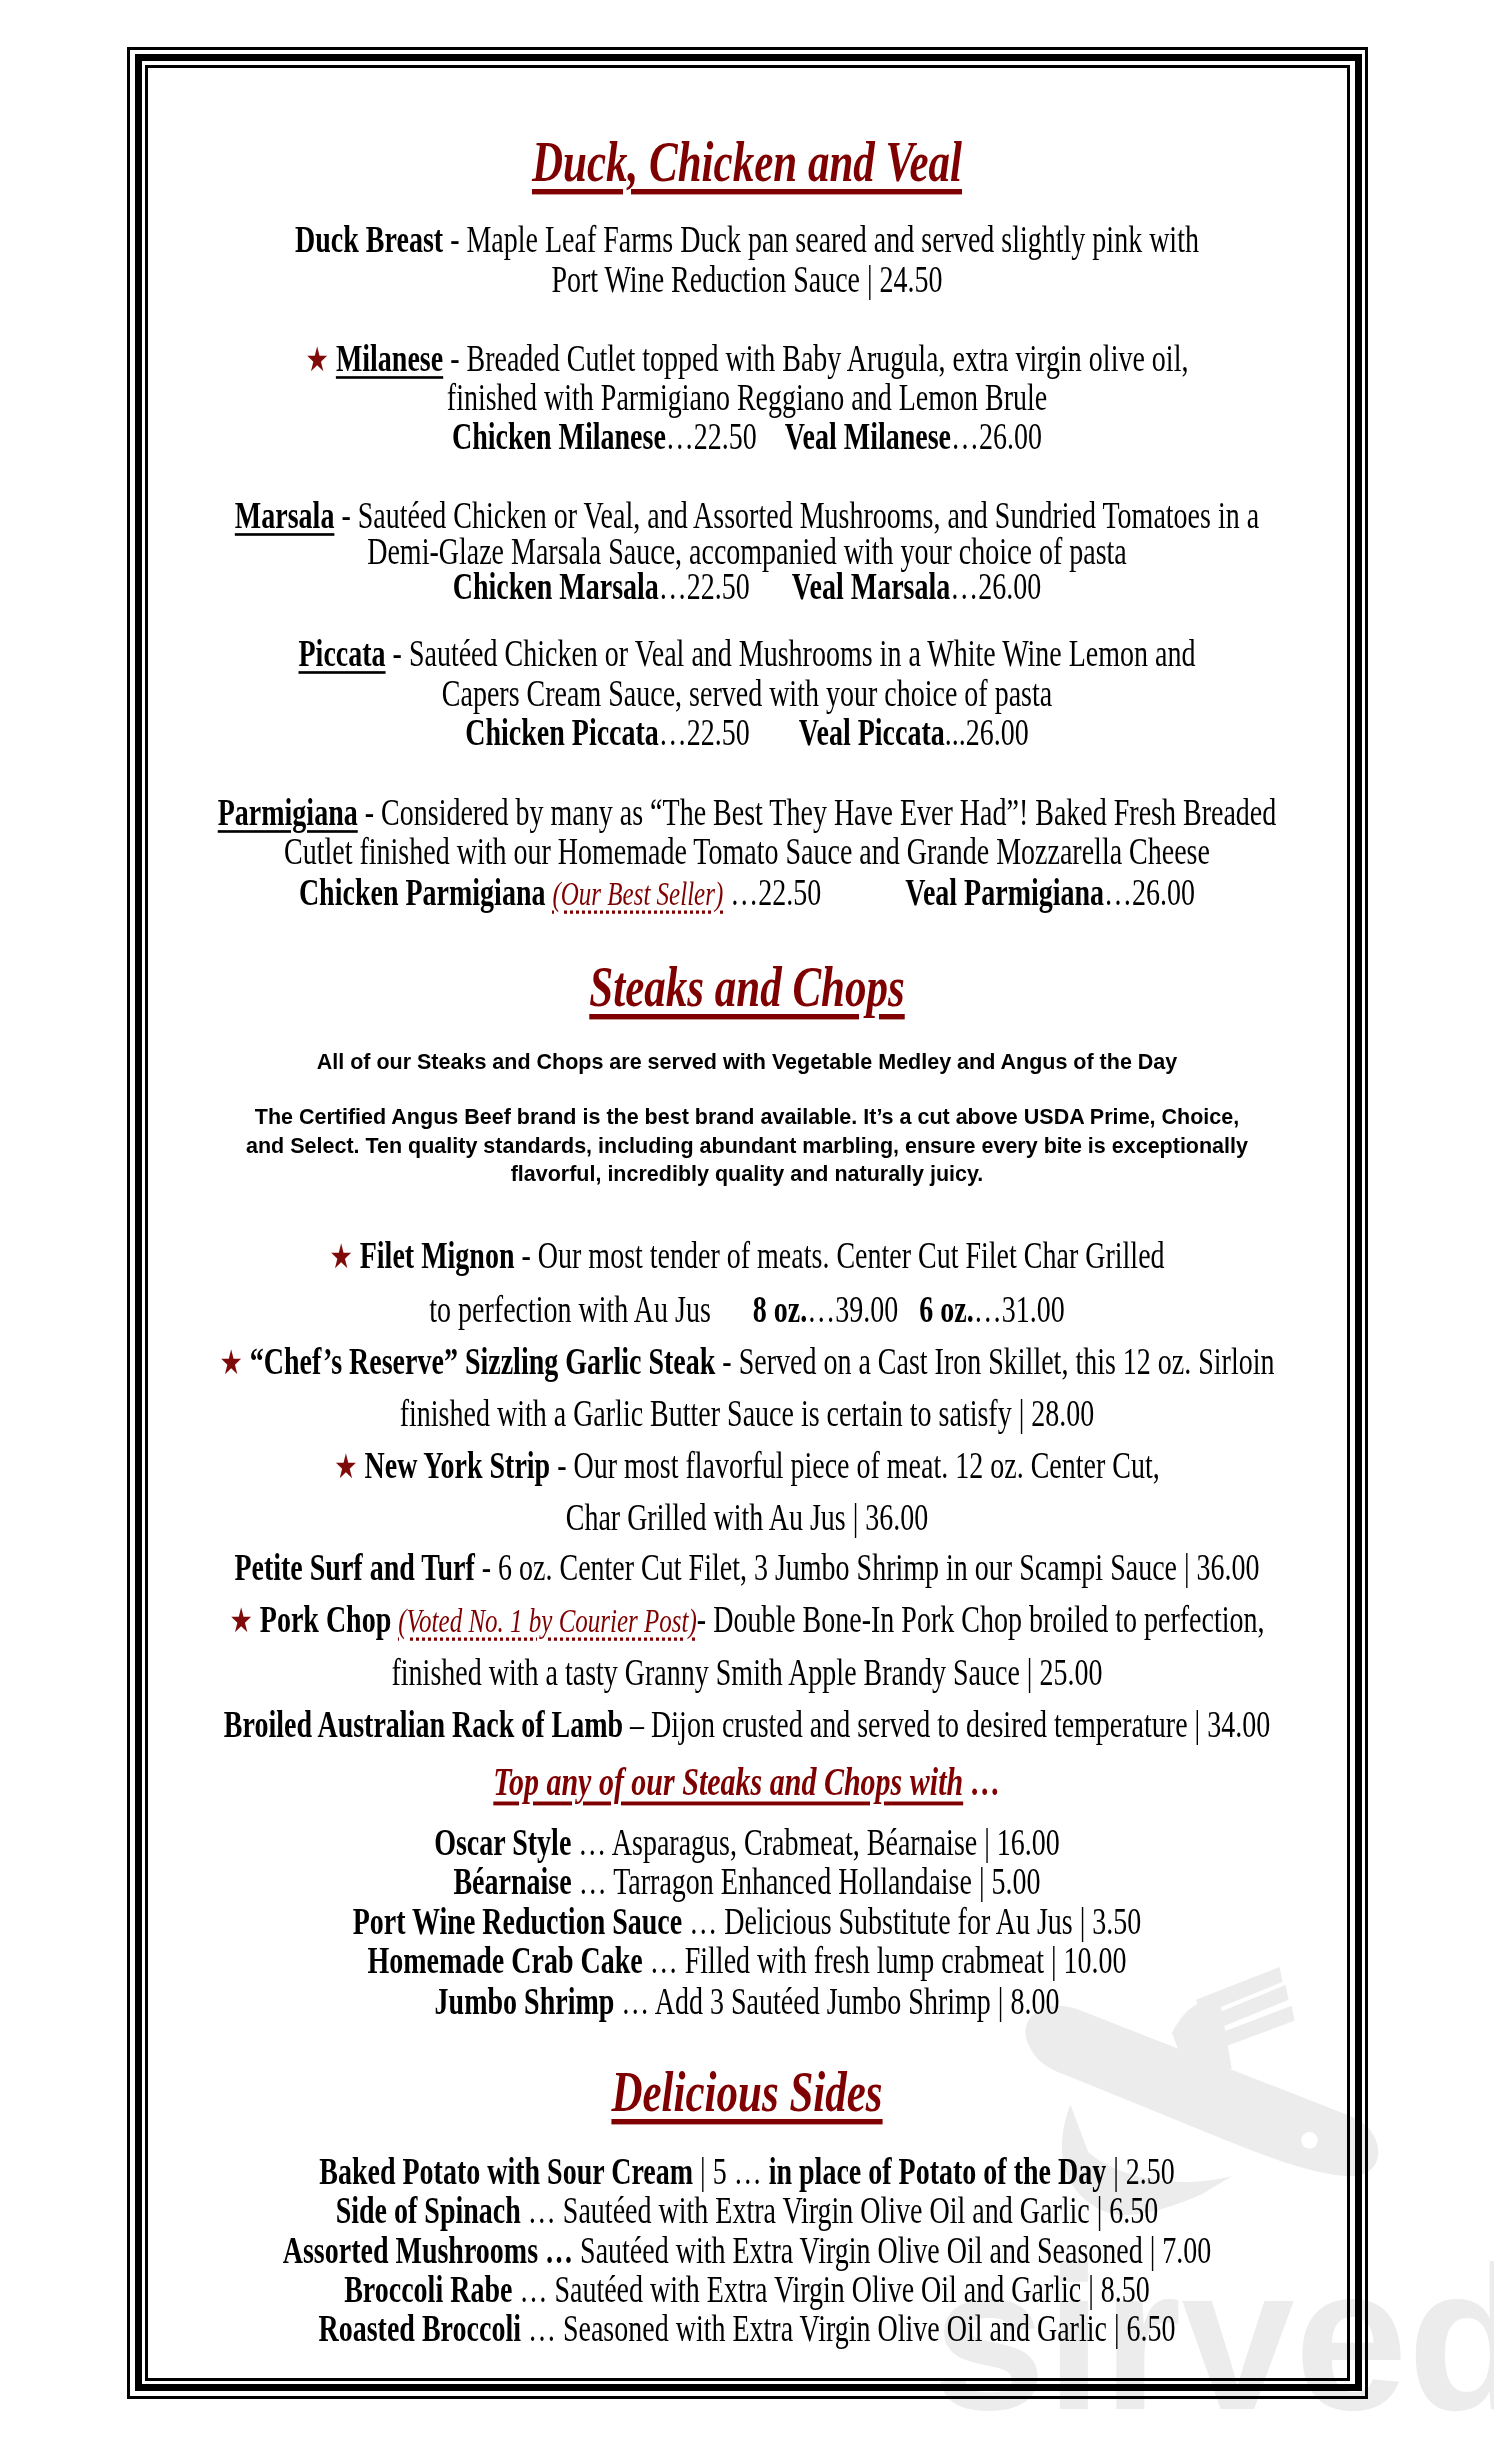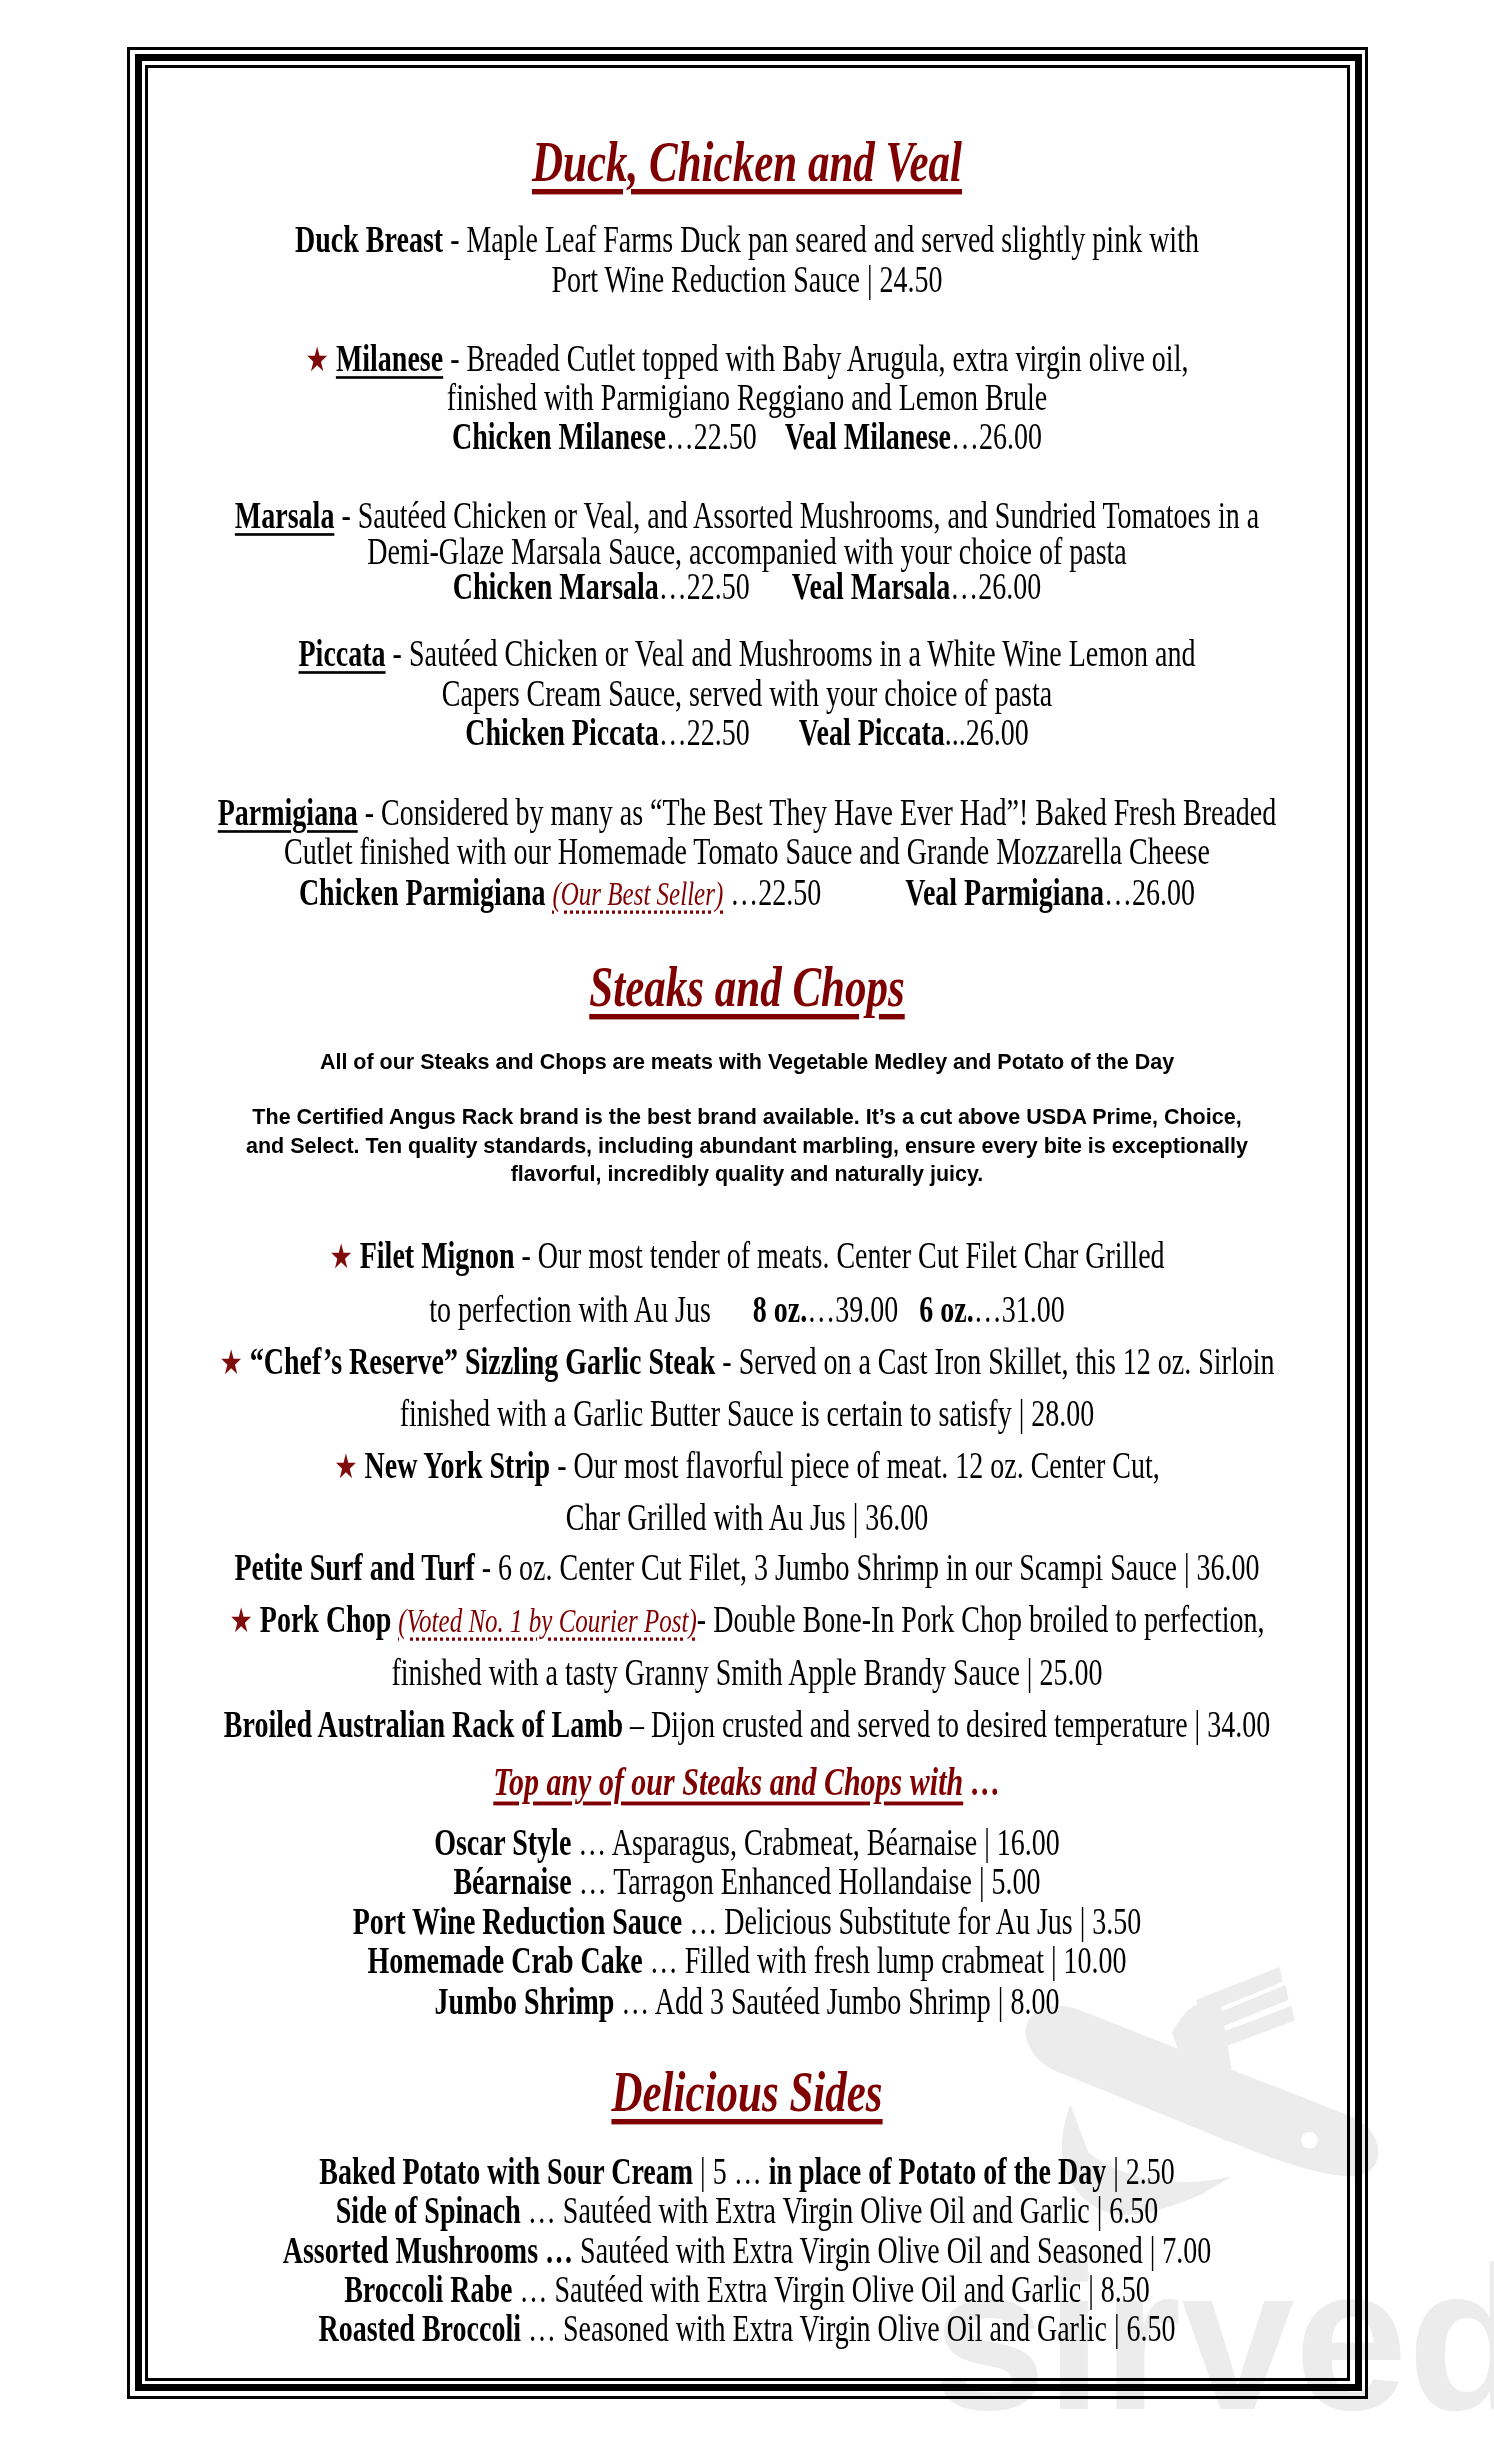--- a/index.html
+++ b/index.html
@@ -59,22 +59,22 @@
 <div class="line body" style="top:636px"><span class="b u">Piccata</span><span> - Sautéed Chicken or Veal and Mushrooms in a White Wine Lemon and</span></div>
 <div class="line body" style="top:676px"><span>Capers Cream Sauce, served with your choice of pasta</span></div>
 <div class="line body" style="top:715px"><span class="b">Chicken Piccata</span><span>…22.50</span>&nbsp;&nbsp;&nbsp;&nbsp;&nbsp;&nbsp;&nbsp;<span class="b">Veal Piccata</span><span>...26.00</span></div>
 
 <div class="line body" style="top:795px"><span class="b u">Parmigiana</span><span> - Considered by many as “The Best They Have Ever Had”!  Baked Fresh Breaded</span></div>
 <div class="line body" style="top:834px"><span>Cutlet finished with our Homemade Tomato Sauce and Grande Mozzarella Cheese</span></div>
 <div class="line body" style="top:875px"><span class="b">Chicken Parmigiana</span> <span class="note">(Our Best Seller)</span><span> …22.50</span>&nbsp;&nbsp;&nbsp;&nbsp;&nbsp;&nbsp;&nbsp;&nbsp;&nbsp;&nbsp;&nbsp;&nbsp;<span class="b">Veal Parmigiana</span><span>…26.00</span></div>
 
 <div class="line hdr" style="top:960px"><span class="t">Steaks and Chops</span></div>
 
-<div class="line sans" style="top:1049px"><span>All of our Steaks and Chops are meats with Vegetable Medley and Potato of the Day</span></div>
-<div class="line sans" style="top:1104px"><span>The Certified Angus Rack brand is the best brand available.  It’s a cut above USDA Prime, Choice,</span></div>
+<div class="line sans" style="top:1049px"><span>All of our Steaks and Chops are served with Vegetable Medley and Angus of the Day</span></div>
+<div class="line sans" style="top:1104px"><span>The Certified Angus Beef brand is the best brand available.  It’s a cut above USDA Prime, Choice,</span></div>
 <div class="line sans" style="top:1133px"><span>and Select.  Ten quality standards, including abundant marbling, ensure every bite is exceptionally</span></div>
 <div class="line sans" style="top:1161px"><span>flavorful, incredibly quality and naturally juicy.</span></div>
 
 <div class="line body" style="top:1238px"><span class="star">★</span> <span class="b">Filet Mignon</span><span> - Our most tender of meats.  Center Cut Filet Char Grilled</span></div>
 <div class="line body" style="top:1292px"><span>to perfection with Au Jus</span>&nbsp;&nbsp;&nbsp;&nbsp;&nbsp;&nbsp;<span class="b">8 oz.</span><span>…39.00</span>&nbsp;&nbsp;&nbsp;<span class="b">6 oz.</span><span>…31.00</span></div>
 
 <div class="line body" style="top:1344px"><span class="star">★</span> <span class="b">“Chef’s Reserve” Sizzling Garlic Steak</span><span> - Served on a Cast Iron Skillet, this 12 oz. Sirloin</span></div>
 <div class="line body" style="top:1396px"><span>finished with a Garlic Butter Sauce is certain to satisfy | 28.00</span></div>
 
 <div class="line body" style="top:1448px"><span class="star">★</span> <span class="b">New York Strip</span><span> - Our most flavorful piece of meat.  12 oz. Center Cut,</span></div>

